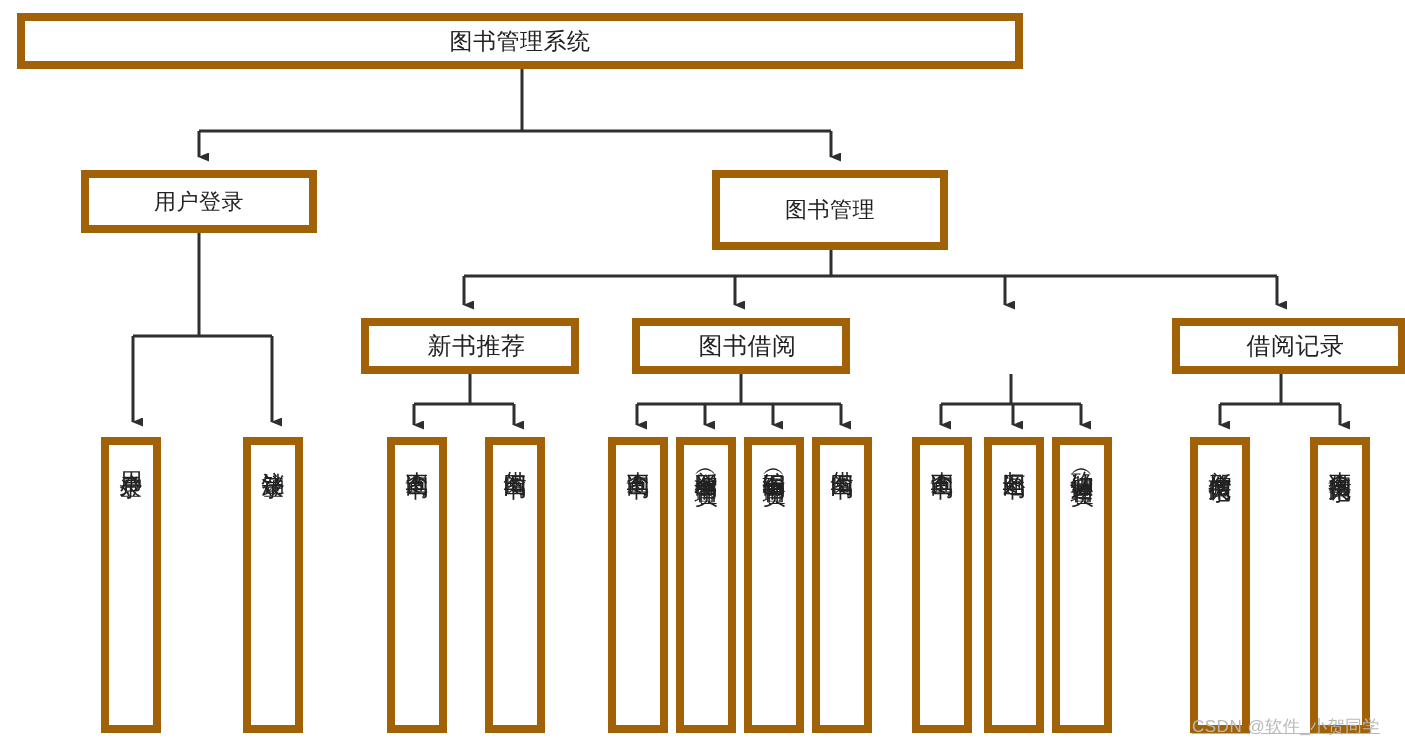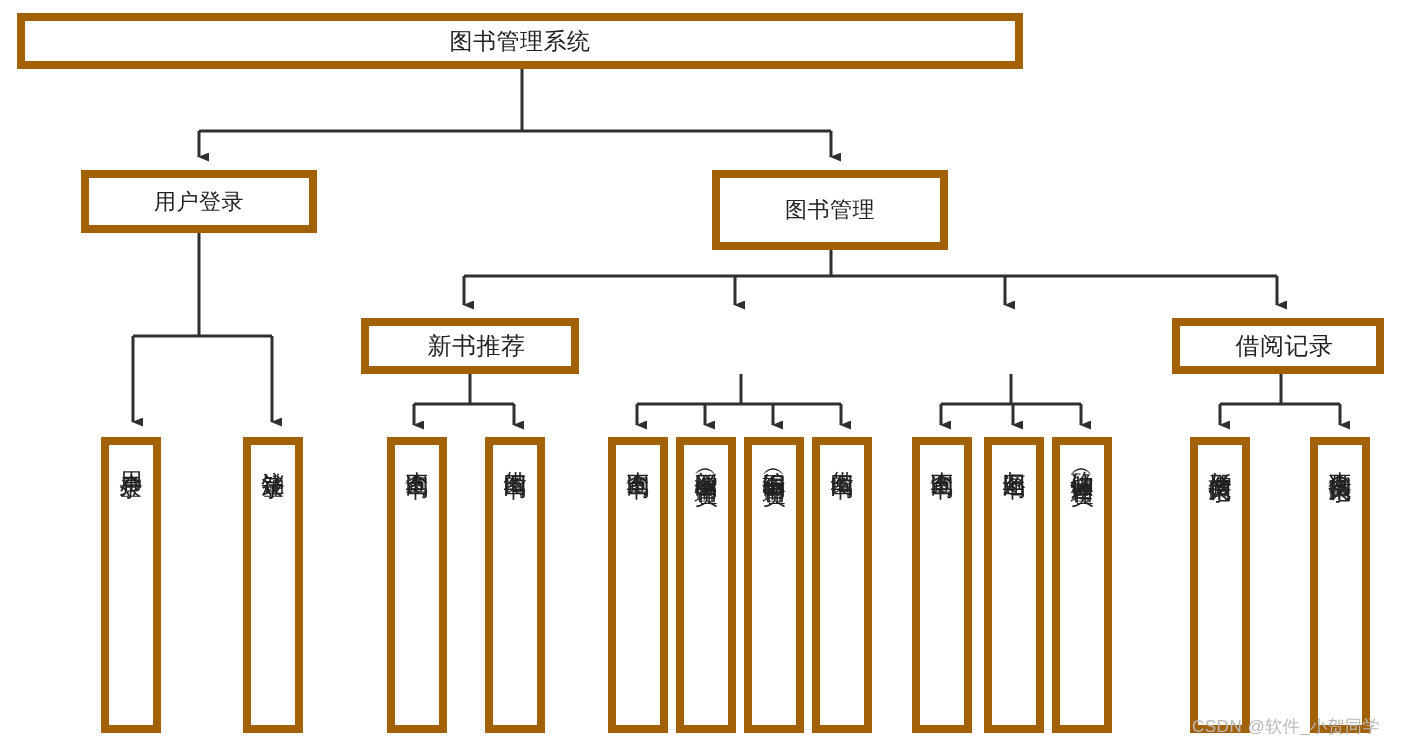--- a/index.html
+++ b/index.html
@@ -128,21 +128,24 @@
   <div class="node-box node-l2" style="left:81px; top:170px; width:236px; height:63px;">
     <span class="node-label">用户登录</span>
   </div>
   <div class="node-box node-l2" style="left:712px; top:170px; width:236px; height:80px;">
     <span class="node-label">图书管理</span>
   </div>
 
   <div class="node-box node-l3" style="left:361px; top:318px; width:218px; height:56px;">
     <span class="node-label">新书推荐</span>
   </div>
-  <div class="node-box node-l3" style="left:1172px; top:318px; width:212px; height:56px;">
+  <div class="node-box node-l3" style="left:632px; top:318px; width:218px; height:56px;">
+    <span class="node-label">图书借阅</span>
+  </div>
+  <div class="node-box node-l3" style="left:1172px; top:318px; width:234px; height:56px;">
     <span class="node-label">借阅记录</span>
   </div>
 
   <div class="node-box node-leaf" style="left:101px; top:437px; width:60px; height:296px;">
     <span class="node-label">用户登录</span>
   </div>
   <div class="node-box node-leaf" style="left:243px; top:437px; width:60px; height:296px;">
     <span class="node-label">注销登录</span>
   </div>
 
@@ -176,15 +179,15 @@
     <span class="node-label">确认归还（管理员）</span>
   </div>
 
   <div class="node-box node-leaf" style="left:1190px; top:437px; width:60px; height:296px;">
     <span class="node-label">新增借阅记录</span>
   </div>
   <div class="node-box node-leaf" style="left:1310px; top:437px; width:60px; height:296px;">
     <span class="node-label">查询借阅记录</span>
   </div>
 
-  <div class="watermark" style="left:1192px; top:715px;">CSDN @软件_小贺同学</div>
+  <div class="watermark" style="left:1192px; top:715px;text-decoration:underline;">CSDN @软件_小贺同学</div>
 
 </div>
 
 </body></html>

